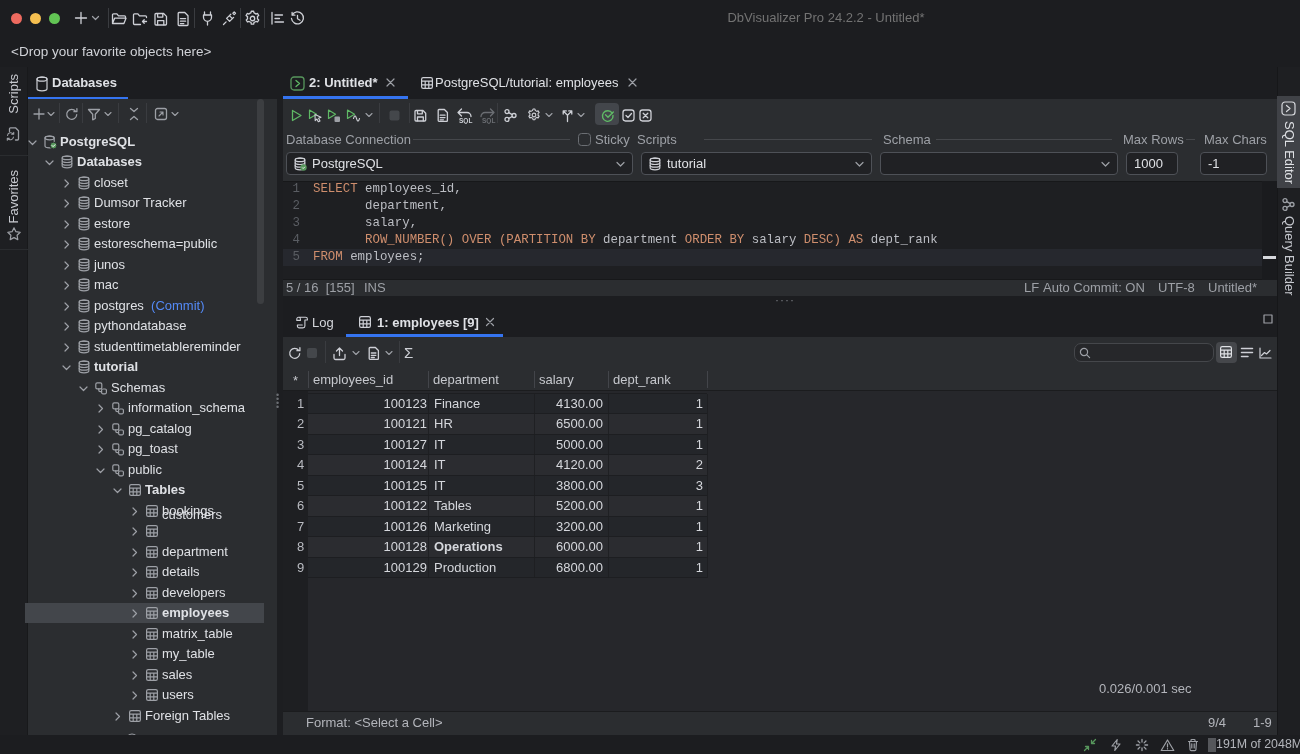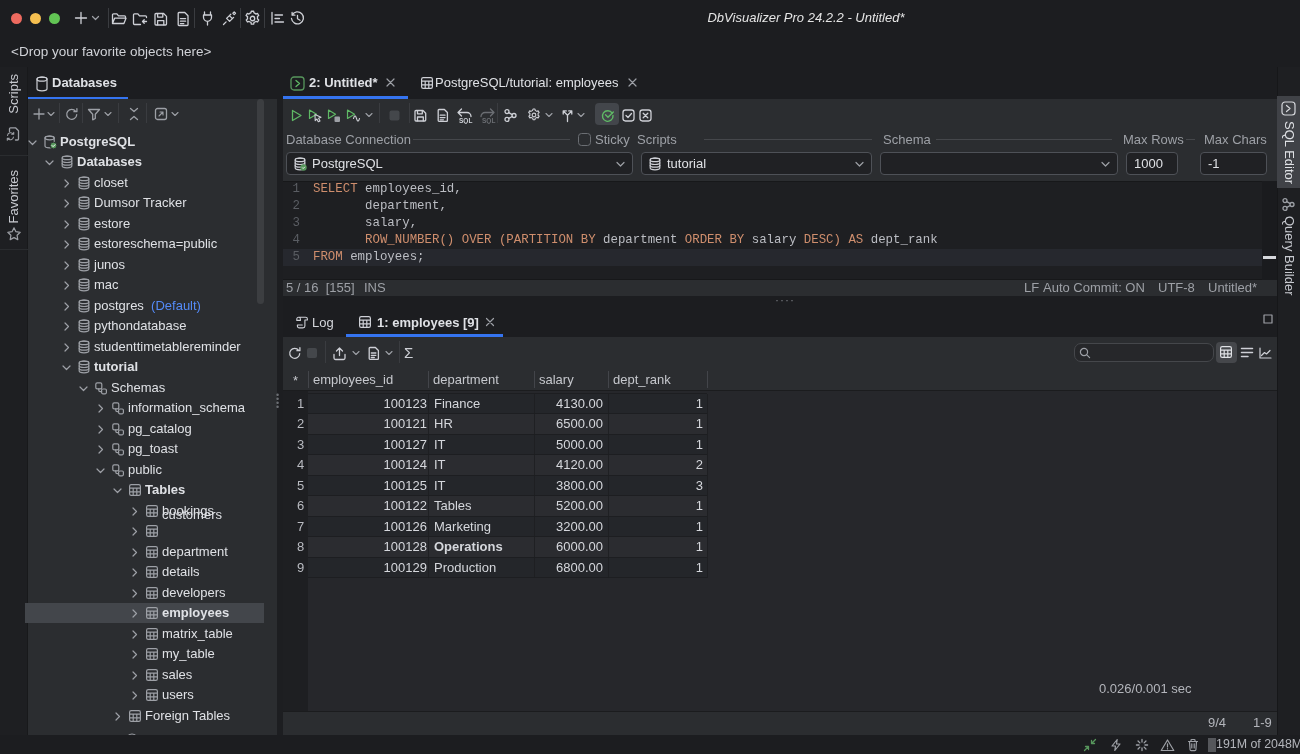--- a/index.html
+++ b/index.html
@@ -77,21 +77,21 @@
       <svg width="17" height="17" viewBox="0 0 17 17" fill="none">
         <path d="M3 2.5 V14 M6 5 H13.5 M6 8.5 H10.5 M6 12 H14.5" stroke="#ced0d6" stroke-width="1.3" stroke-linecap="round" stroke-linejoin="round"></path>
       </svg>
     </div>
 <div class="ab" style="left:289px;top:10px;">
       <svg width="17" height="17" viewBox="0 0 17 17" fill="none">
         <path d="M3.1 5.2 A6 6 0 1 1 2.5 8.5 M3.1 5.2 V2.4 M3.1 5.2 H5.9" stroke="#ced0d6" stroke-width="1.3" stroke-linecap="round" stroke-linejoin="round"></path>
         <path d="M8.5 5.4 V8.8 L11 10.2" stroke="#ced0d6" stroke-width="1.3" stroke-linecap="round" stroke-linejoin="round"></path>
       </svg>
     </div>
-<div class="ab" style="left:656px;top:0px;width:300px;height:36px;line-height:36px;text-align:center;color:#e5e5e5;font-style:italic;">DbVisualizer Pro 24.2.2 - Untitled*</div>
+<div class="ab" style="left:676px;top:0px;width:300px;height:36px;line-height:36px;text-align:center;color:#737373;">DbVisualizer Pro 24.2.2 - Untitled*</div>
 <div class="ab" style="left:0px;top:36px;width:1300px;height:31px;background:#1c1d20;"></div>
 <div class="ab" style="left:11px;top:36px;width:500px;height:31px;line-height:31px;color:#d0d2d7;font-size:13.5px;">&lt;Drop your favorite objects here&gt;</div>
 <div class="ab" style="left:0px;top:67px;width:1300px;height:32px;background:#1c1d20;"></div>
 <div class="ab" style="left:0px;top:67px;width:28px;height:668px;background:#1e1f22;border-right:1px solid #18191b;box-sizing:border-box;"></div>
 <div class="ab" style="left:0px;top:67px;width:28px;height:49px;">
       <div class="vup" style="position:absolute;left:6px;top:7px;color:#c8cad0;font-size:13px;">Scripts</div>
     </div>
 <div class="ab" style="left:6px;top:126px;">
       <svg width="16" height="16" viewBox="0 0 16 16" fill="none">
         <path d="M3.5 5.5 V2.8 a1 1 0 0 1 1-1 h5 l3 3 V13 a1 1 0 0 1-1 1 H9.5" stroke="#9da0a6" stroke-width="1.3" stroke-linecap="round" stroke-linejoin="round"></path>
@@ -272,21 +272,21 @@
         <path d="M1 1 L4.5 4.5 L1 8" stroke="#9da0a6" stroke-width="1.2" stroke-linecap="round" stroke-linejoin="round"></path>
       </svg>
     </div>
 <div class="ab" style="left:76.5px;top:298.5px;">
       <svg width="14" height="14" viewBox="0 0 14 14" fill="none">
         <path d="M2.2 2.9 a4.8 1.7 0 0 1 9.6 0 V11.1 a4.8 1.7 0 0 1-9.6 0 z" stroke="#9da0a6" stroke-width="1.2" stroke-linecap="round" stroke-linejoin="round"></path>
         <ellipse cx="7" cy="2.9" rx="4.8" ry="1.7" stroke="#9da0a6" stroke-width="1.2" stroke-linecap="round" stroke-linejoin="round"></ellipse>
         <path d="M2.2 5.8 a4.8 1.7 0 0 0 9.6 0 M2.2 8.4 a4.8 1.7 0 0 0 9.6 0" stroke="#9da0a6" stroke-width="1.2" stroke-linecap="round" stroke-linejoin="round"></path>
       </svg>
     </div>
-<div class="ab" style="left:94px;top:295.5px;height:20px;line-height:20px;font-weight:normal;color:#dfe1e5;white-space:nowrap;">postgres&nbsp;&nbsp;<span style="color:#548af7;">(Default)</span></div>
+<div class="ab" style="left:94px;top:295.5px;height:20px;line-height:20px;font-weight:normal;color:#dfe1e5;white-space:nowrap;">postgres&nbsp;&nbsp;<span style="color:#548af7;">(Commit)</span></div>
 <div class="ab" style="left:63.5px;top:322.0px;">
       <svg width="6" height="9" viewBox="0 0 6 9" fill="none">
         <path d="M1 1 L4.5 4.5 L1 8" stroke="#9da0a6" stroke-width="1.2" stroke-linecap="round" stroke-linejoin="round"></path>
       </svg>
     </div>
 <div class="ab" style="left:76.5px;top:319.0px;">
       <svg width="14" height="14" viewBox="0 0 14 14" fill="none">
         <path d="M2.2 2.9 a4.8 1.7 0 0 1 9.6 0 V11.1 a4.8 1.7 0 0 1-9.6 0 z" stroke="#9da0a6" stroke-width="1.2" stroke-linecap="round" stroke-linejoin="round"></path>
         <ellipse cx="7" cy="2.9" rx="4.8" ry="1.7" stroke="#9da0a6" stroke-width="1.2" stroke-linecap="round" stroke-linejoin="round"></ellipse>
         <path d="M2.2 5.8 a4.8 1.7 0 0 0 9.6 0 M2.2 8.4 a4.8 1.7 0 0 0 9.6 0" stroke="#9da0a6" stroke-width="1.2" stroke-linecap="round" stroke-linejoin="round"></path>
@@ -907,20 +907,21 @@
 <div class="ab" style="left:308px;top:495.1px;width:399px;height:1px;background:#1d1e21;"></div>
 <div class="ab" style="left:308px;top:515.6px;width:399px;height:1px;background:#1d1e21;"></div>
 <div class="ab" style="left:308px;top:536.1px;width:399px;height:1px;background:#1d1e21;"></div>
 <div class="ab" style="left:308px;top:556.6px;width:399px;height:1px;background:#1d1e21;"></div>
 <div class="ab" style="left:308px;top:577.1px;width:399px;height:1px;background:#1d1e21;"></div>
 <div class="ab" style="left:428px;top:393.5px;width:1px;height:184.5px;background:#1d1e21;opacity:0.8;"></div>
 <div class="ab" style="left:534px;top:393.5px;width:1px;height:184.5px;background:#1d1e21;opacity:0.8;"></div>
 <div class="ab" style="left:608px;top:393.5px;width:1px;height:184.5px;background:#1d1e21;opacity:0.8;"></div>
 <div class="ab" style="left:707px;top:393.5px;width:1px;height:184.5px;background:#1d1e21;opacity:0.8;"></div>
 <div class="ab" style="left:283px;top:711px;width:994px;height:24px;background:#2b2d30;border-top:1px solid #1b1c1e;box-sizing:border-box;"></div>
+<div class="ab" style="left:306px;top:711px;width:300px;height:24px;line-height:24px;color:#b3b5bb;">Format: &lt;Select a Cell&gt;</div>
 <div class="ab" style="left:1099px;top:677px;width:110px;height:24px;line-height:24px;color:#b3b5bb;white-space:nowrap;">0.026/0.001 sec</div>
 <div class="ab" style="left:1208px;top:711px;width:30px;height:24px;line-height:24px;color:#b3b5bb;">9/4</div>
 <div class="ab" style="left:1253px;top:711px;width:30px;height:24px;line-height:24px;color:#b3b5bb;">1-9</div>
 <div class="ab" style="left:1277px;top:67px;width:23px;height:668px;background:#1e1f22;border-left:1px solid #161719;box-sizing:border-box;"></div>
 <div class="ab" style="left:1277px;top:96px;width:23px;height:92px;background:#404247;"></div>
 <div class="ab" style="left:1281px;top:101px;">
       <svg width="15" height="15" viewBox="0 0 15 15" fill="none">
         <rect x="1" y="1" width="13" height="13" rx="3" stroke="#d6d8dc" stroke-width="1.2" stroke-linecap="round" stroke-linejoin="round"></rect>
         <path d="M5.5 4.5 L9 7.5 L5.5 10.5" stroke="#d6d8dc" stroke-width="1.2" stroke-linecap="round" stroke-linejoin="round"></path>
       </svg>

